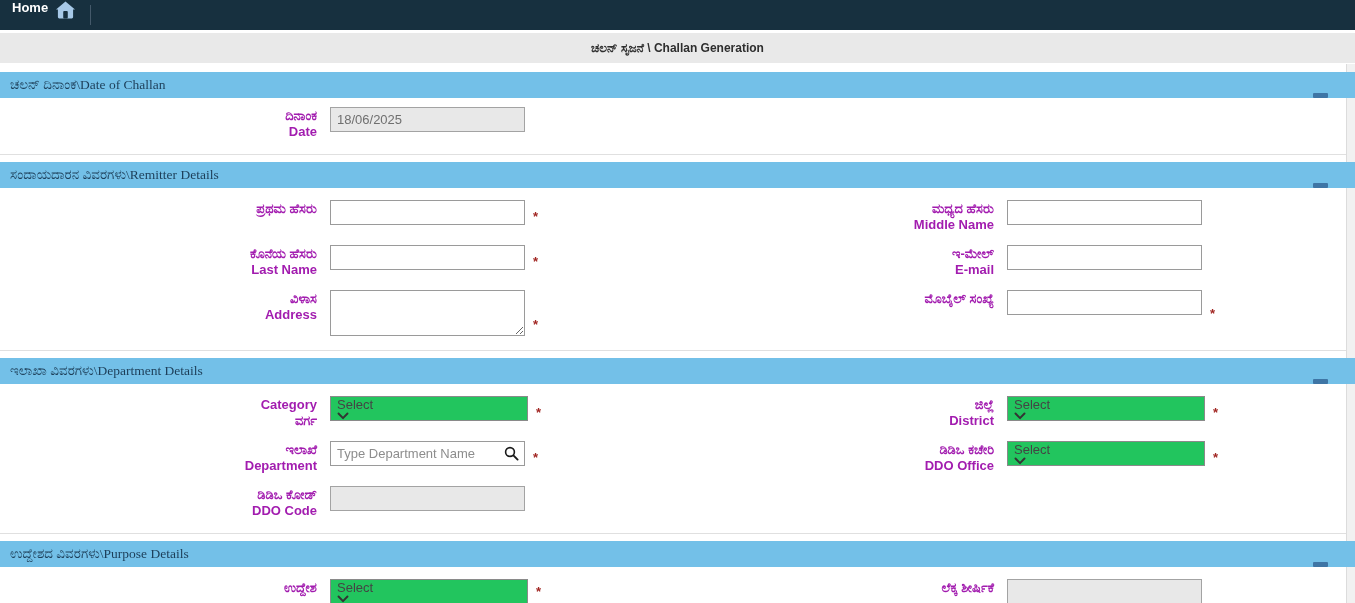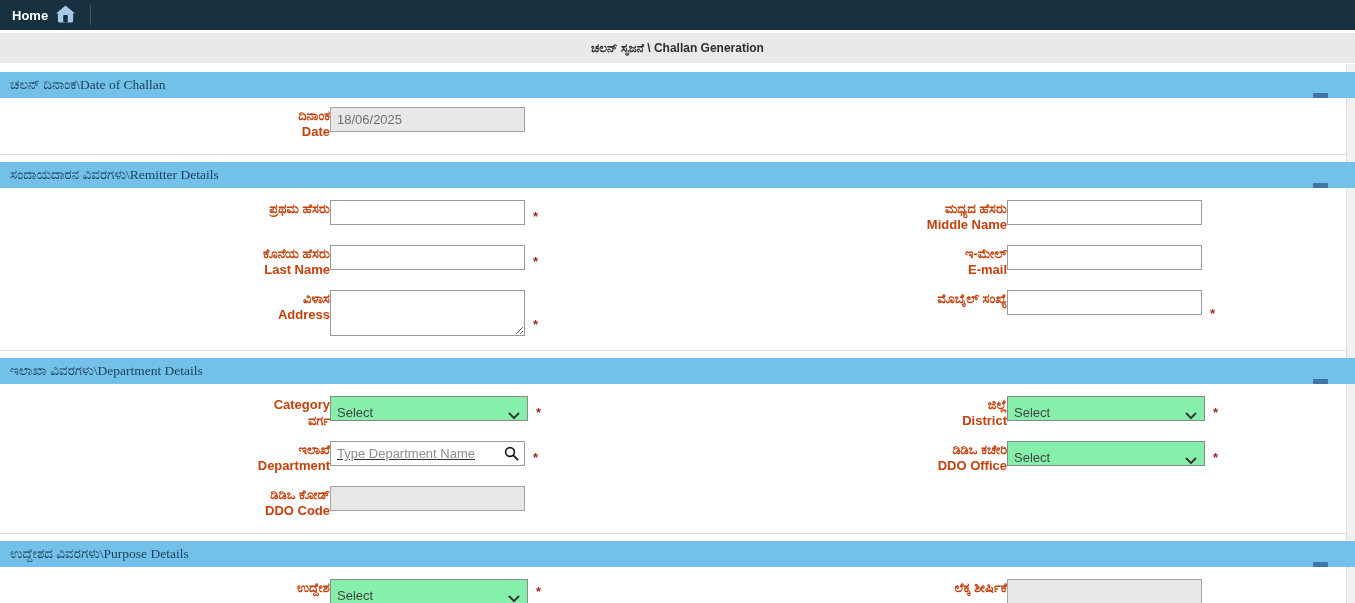--- a/index.html
+++ b/index.html
@@ -1,21 +1,21 @@
 <!DOCTYPE html>
 <html><head>
 <meta charset="utf-8">
 <style>
   * { box-sizing: border-box; margin: 0; padding: 0; }
   html,body { width:1355px; height:603px; overflow:hidden; background:#fff;
     font-family:"Liberation Sans","DejaVu Sans",sans-serif; }
 
   
   .navbar { height:30px; background:#17303f; display:flex; align-items:center; position:relative; }
-  .home-tab { display:flex; align-items:center; gap:7px; padding:0 12px; height:100%; cursor:pointer; }
+  .home-tab { display:flex; gap:7px; padding:0 12px; height:100%; cursor:pointer; }
   .home-label { color:#fff; font-size:13px; font-weight:bold; }
   .nav-sep { position:absolute; left:90px; top:5px; height:20px; width:1px; background:#44596a; }
 
   .gap3 { height:3px; background:#fff; }
   .gap8 { height:9px; background:#fff; }
   .gap6 { height:7px; background:#fff; }
 
   
   .titlebar { height:30px; background:#e9e9e9; display:flex; align-items:center; justify-content:center; }
   .titlebar span { font-size:12px; font-weight:bold; color:#2e2e2e; }
@@ -29,37 +29,37 @@
   .sec-header { position:relative; z-index:2; height:26px; background:#73c0e8;
     display:flex; align-items:center; padding-left:10px;font-family:Liberation Serif, serif; }
   .sec-title { font-size:13.5px; color:#1d3e58; }
   .collapse-btn { position:absolute; right:27px; bottom:0; width:15px; height:5px;
     background:#3e75a5; border-radius:1px; cursor:pointer; }
   .sec-body { background:#fff; width:calc(100% - 9px); border-bottom:1px solid #e0e0e0; }
 
   .row { display:flex; }
   .col { flex:0 0 677px; display:flex; }
   .field { display:flex; align-items:flex-start; width:100%; }
-  .lbl { width:330px; text-align:right; font-size:13px;
-    font-weight:bold; color:#c2410c; line-height:16px; padding-top:1px; }
+  .lbl { width:330px; text-align:right; padding-right:13px; font-size:13px;
+    font-weight:bold; color:#a21caf; line-height:16px; padding-top:1px; }
 
   .txt { width:195px; height:25px; border:1px solid #9a9a9a; background:#fff;
     font-size:13px; color:#333; padding:2px 6px; outline:none; }
   .txt::placeholder { color:#8d8d8d; }
   .txt.disabled { background:#e8e8e8; color:#6f6f6f; border-color:#a3a3a3; }
   textarea.txt { height:46px; resize:both; line-height:15px; }
 
-  .sel { width:198px; height:25px; border:1px solid #8a8a8a; background:#86efac;
-    display:flex; align-items:flex-end; justify-content:space-between;
-    padding:0 7px 0 6px; cursor:pointer; }
+  .sel { width:198px; height:25px; border:1px solid #8a8a8a; background:#22c55e;
+    display:flex; align-items:flex-start; justify-content:space-between;
+    padding:0 7px 0 6px; cursor:pointer;flex-direction:column; }
   .sel-val { font-size:13px; color:#444; }
   .chev { display:flex; align-items:center; }
 
   .search-wrap { position:relative; }
-  .search-wrap .txt { padding-right:26px;text-decoration:underline; }
+  .search-wrap .txt { padding-right:26px; }
   .search-ic { position:absolute; right:6px; top:5px; cursor:pointer; }
 
   .req { color:#a12622; font-weight:bold; font-size:13px; margin-left:8px; align-self:center; }
   .req.bottom { align-self:flex-end; margin-bottom:4px; }
 
   .pad-row { padding-top:12px; }
   .pad-row-sm { padding-top:9px; }
   .pb { padding-bottom:14px; }
 </style>
 </head>

